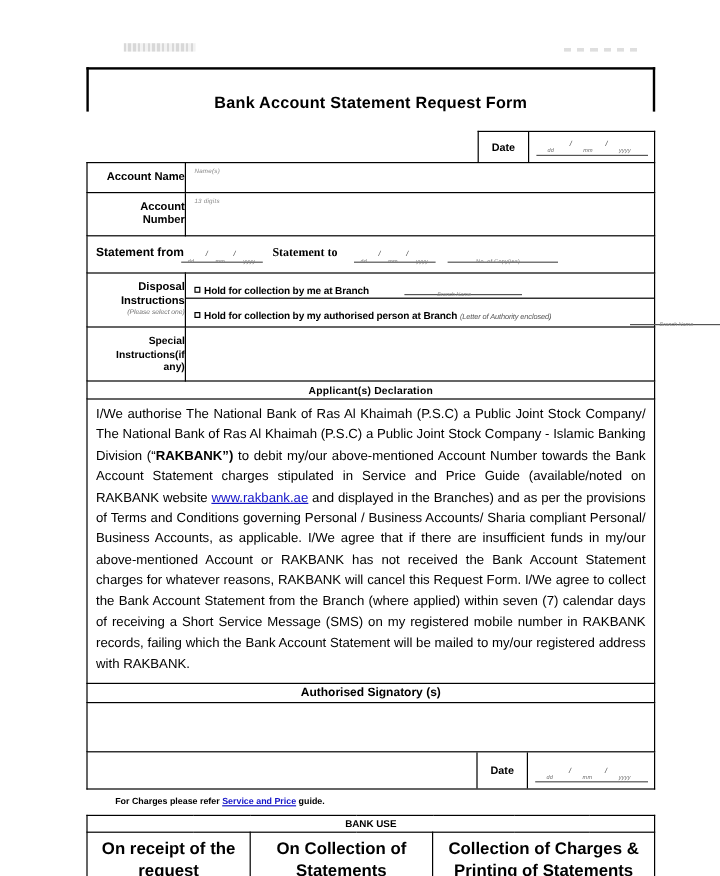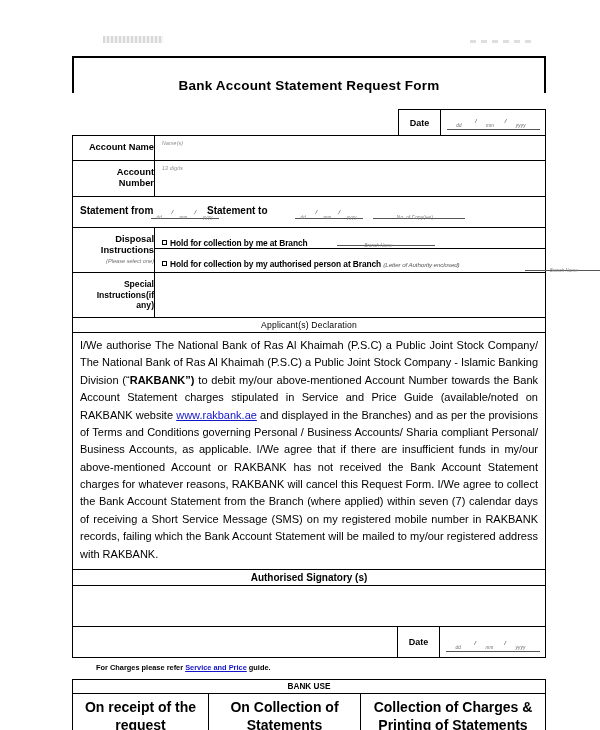--- a/index.html
+++ b/index.html
@@ -82,21 +82,21 @@
     display: block; font-size: 5.6px; font-style: italic; font-weight: normal; color: #6f6f6f;
     margin-top: 1px;
   }
 
   
   .stmt { position: relative; height: 30px; }
   .stmt .cap {
     position: absolute; font-size: 10px; font-weight: bold; top: 8px;
   }
   .stmt .cap.a { left: 7px; }
-  .stmt .cap.b { left: 134px; }
+  .stmt .cap.b { left: 154px; font-family: Liberation Serif, serif; }
   .line {
     position: absolute; border-bottom: 1px solid #555; height: 12px;
   }
   .line i {
     position: absolute; top: 8px; font-size: 4.6px; font-style: normal;
     color: #7a7a7a; letter-spacing: .2px;
   }
   .line .sl { top: 2px; font-size: 6px; color: #333; font-style: italic; }
   .f1 { left: 78px; top: 10px; width: 68px; }
   .f2 { left: 222px; top: 10px; width: 68px; }
@@ -115,21 +115,21 @@
     position: absolute; border-bottom: 1px solid #555; height: 10px;
   }
   .brline i {
     position: absolute; top: 7px; left: 28%; font-size: 4.6px; font-style: italic; color: #8a8a8a;
   }
   .b1 { left: 182px; top: 8px; width: 98px; }
   .b2 { left: 370px; top: 12px; width: 88px; }
 
   
   .decl-head {
-    text-align: center; font-size: 8.6px; font-weight: normal; padding: 2px 0 2px;
+    text-align: center; font-size: 8.6px; font-weight: bold; padding: 2px 0 2px;
     letter-spacing: .2px;
   }
   .decl-body {
     padding: 4px 7px 6px 7px; font-size: 11px; line-height: 1.58;
     text-align: justify; text-justify: inter-word;
   }
   .decl-body b { font-weight: bold; }
   a.lnk { color: #1414c8; text-decoration: underline; }
 
   .sig-head {

